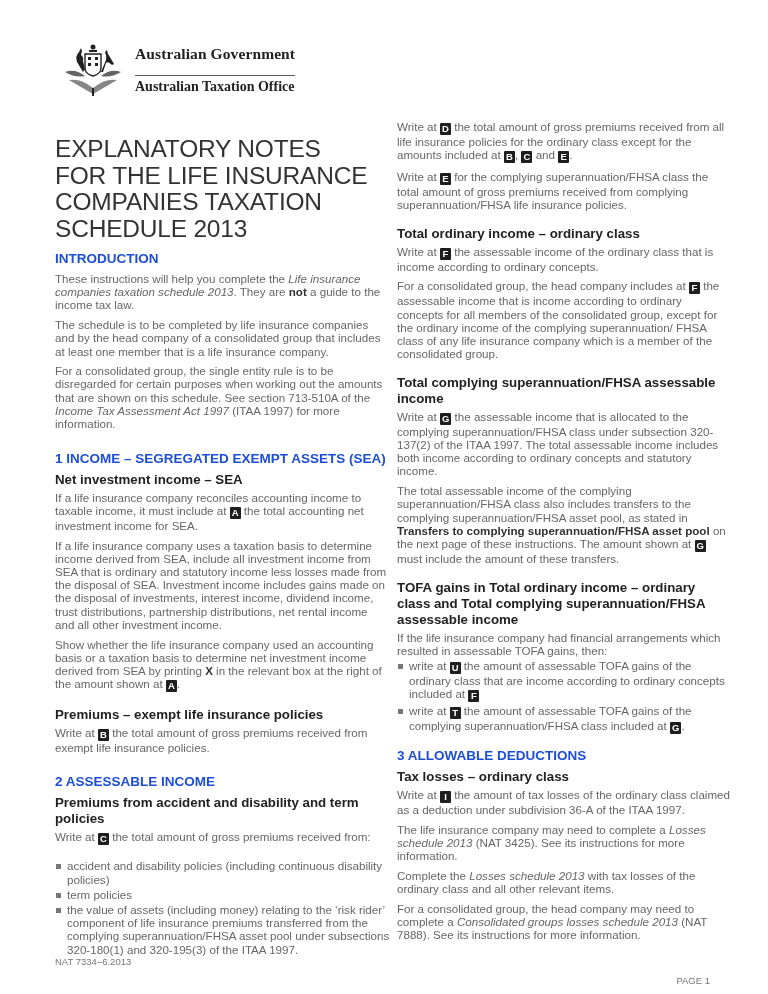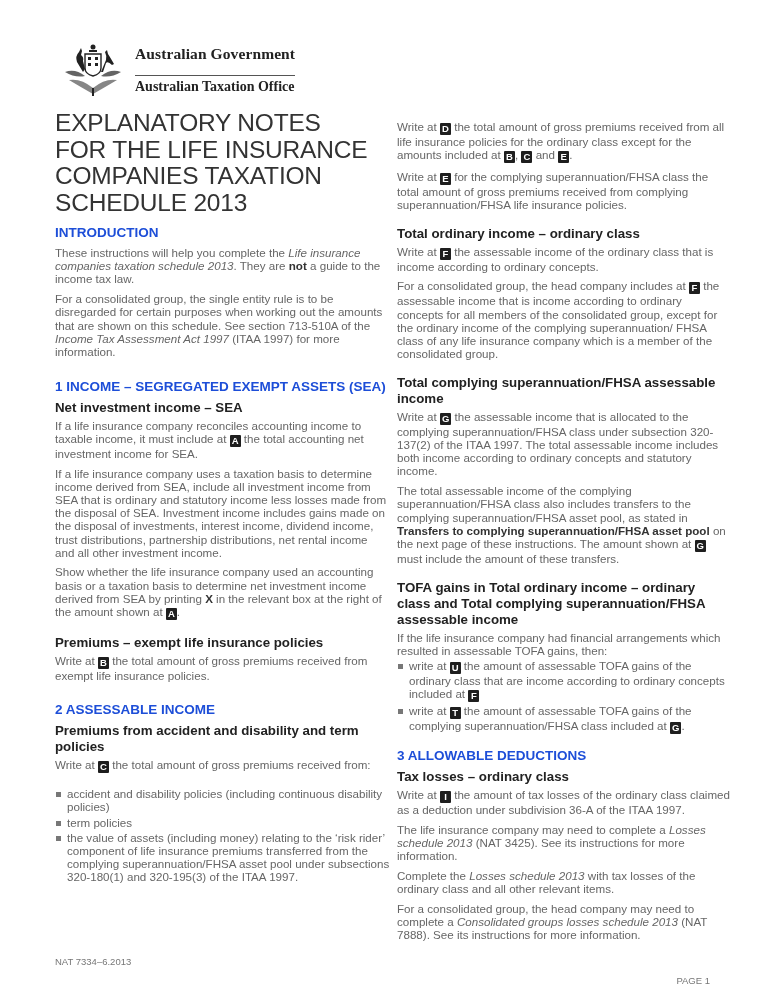--- a/index.html
+++ b/index.html
@@ -5,21 +5,21 @@
   * { box-sizing: border-box; margin: 0; padding: 0; }
   html, body { width: 768px; height: 994px; background: #ffffff; overflow: hidden; }
   body { font-family: "Liberation Sans", sans-serif; color: #555; position: relative; }
 
   .header { position: absolute; left: 55px; top: 42px; height: 56px; display: flex; align-items: center; }
   .crest { width: 76px; height: 56px; }
   .gov-text { margin-left: 4px; font-family: "Liberation Serif", serif; color: #222; }
   .gov-line1 { font-size: 15.5px; font-weight: bold; letter-spacing: 0.1px; padding-bottom: 12px; border-bottom: 1px solid #555; }
   .gov-line2 { font-size: 14px; font-weight: bold; padding-top: 3px; }
 
-  .col { position: absolute; top: 108px; width: 335px; }
+  .col { position: absolute; top: 134px; width: 335px; }
   .col-left { left: 55px; }
   .col-right { left: 397px; top: 120px; width: 333px; }
 
   .title { font-size: 24.5px; line-height: 26.5px; color: #333; font-weight: normal; letter-spacing: -0.2px; margin-bottom: 9px; margin-top: 2px; }
 
   .sec { font-size: 13.5px; font-weight: bold; color: #1d4ed8; line-height: 16px; margin-top: 0; margin-bottom: 5px; }
   .sub { font-size: 13.3px; font-weight: bold; color: #222; line-height: 16px; margin-bottom: 3px; }
   p.body, .body { font-size: 11.6px; line-height: 13.2px; color: #666; }
   p.body { margin-bottom: 6.5px; }
   .gap-sec { height: 14px; }
@@ -65,20 +65,21 @@
 <div class="col col-left">
   <h1 class="title">
     <span>EXPLANATORY NOTES</span><br>
     <span>FOR THE LIFE INSURANCE</span><br>
     <span>COMPANIES TAXATION</span><br>
     <span>SCHEDULE 2013</span>
   </h1>
 
   <div class="sec">INTRODUCTION</div>
   <p class="body"><span>These instructions will help you complete the </span><i>Life insurance companies taxation schedule 2013</i><span>. They are </span><b>not</b><span> a guide to the income tax law.</span></p>
+  <p class="body">The schedule is to be completed by life insurance companies and by the head company of a consolidated group that includes at least one member that is a life insurance company.</p>
   <p class="body"><span>For a consolidated group, the single entity rule is to be disregarded for certain purposes when working out the amounts that are shown on this schedule. See section 713-510A of the </span><i>Income Tax Assessment Act 1997</i><span> (ITAA 1997) for more information.</span></p>
 
   <div class="gap-sec"></div>
   <div class="sec">1 INCOME – SEGREGATED EXEMPT ASSETS (SEA)</div>
   <div class="sub">Net investment income – SEA</div>
   <p class="body"><span>If a life insurance company reconciles accounting income to taxable income, it must include at </span><span class="box">A</span><span> the total accounting net investment income for SEA.</span></p>
   <p class="body">If a life insurance company uses a taxation basis to determine income derived from SEA, include all investment income from SEA that is ordinary and statutory income less losses made from the disposal of SEA. Investment income includes gains made on the disposal of investments, interest income, dividend income, trust distributions, partnership distributions, net rental income and all other investment income.</p>
   <p class="body"><span>Show whether the life insurance company used an accounting basis or a taxation basis to determine net investment income derived from SEA by printing </span><b>X</b><span> in the relevant box at the right of the amount shown at </span><span class="box">A</span><span>.</span></p>
 
   <div class="gap-sub"></div>

